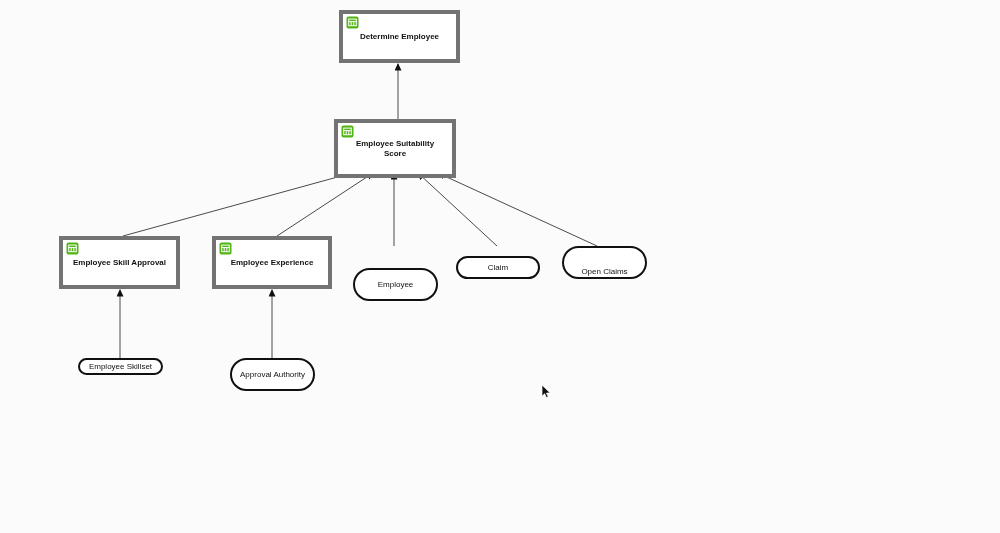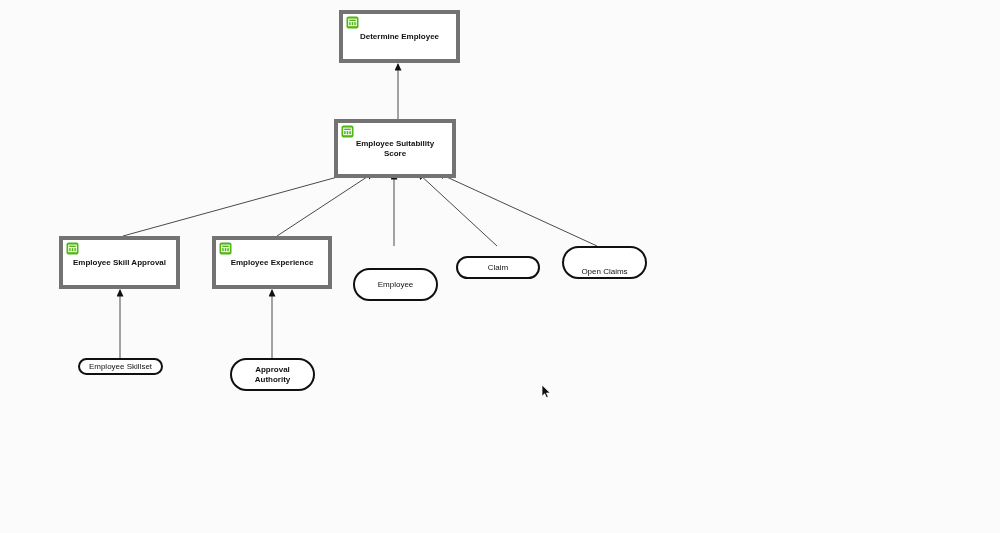--- a/index.html
+++ b/index.html
@@ -127,20 +127,20 @@
       </div>
       <div class="node input-data" style="position: absolute; left: 456px; top: 256px; width: 84px; height: 23px;">
         <span class="label">Claim</span>
       </div>
       <div class="node input-data" style="position: absolute; left: 562px; top: 246px; width: 85px; height: 33px; align-items: flex-end;">
         <span class="label">Open Claims</span>
       </div>
       <div class="node input-data" style="position: absolute; left: 78px; top: 358px; width: 85px; height: 17px;">
         <span class="label">Employee Skillset</span>
       </div>
-      <div class="node input-data" style="position: absolute; left: 230px; top: 358px; width: 85px; height: 33px; font-weight: bold;">
+      <div class="node input-data" style="position: absolute; left: 230px; top: 358px; width: 85px; height: 33px;">
         <span class="label">Approval Authority</span>
       </div>
     </div>
   <svg class="cursor" id="cursor" viewBox="0 0 12 17" style="left: 541px; top: 384px;">
     <path d="M1,1 L1,12.2 L3.7,9.7 L5.4,13.6 L7.2,12.8 L5.5,9 L9.2,9 Z" fill="#111" stroke="#fff" stroke-width="0.7"></path>
   </svg>
 </div>
 
 </body></html>

